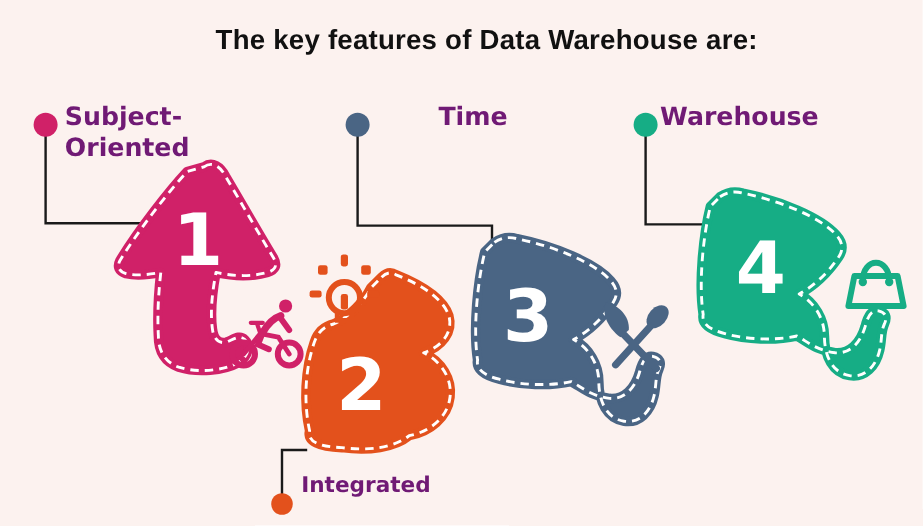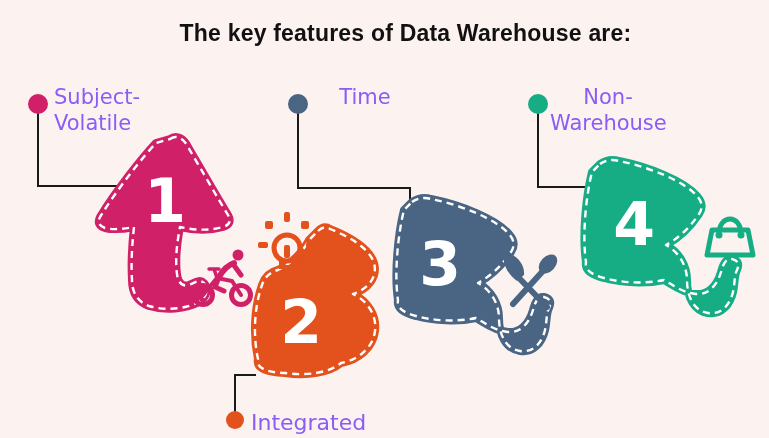--- a/index.html
+++ b/index.html
@@ -8,24 +8,24 @@
     background:#fcf2ef;
     font-family:"DejaVu Sans",sans-serif;
   }
   .title{
     position:absolute;left:42px;right:0;top:20px;text-align:center;
     font-family:"Liberation Sans",sans-serif;font-weight:bold;
     font-size:23px;color:#111111;letter-spacing:.2px;
   }
   .overlay{position:absolute;left:0;top:0;}
   .feature-label{
-    position:absolute;color:#8b5cf6;font-weight:normal;
+    position:absolute;color:#701a75;font-weight:bold;
     font-size:21px;line-height:26px;white-space:nowrap;
   }
-  .feature-label.centered{text-align:center;}
+  .feature-label.centered{text-align:right;}
   .num{
     position:absolute;color:#ffffff;font-weight:bold;font-size:60px;
     line-height:1;transform:translate(-50%,-50%);
   }
   .blob{stroke-width:8;stroke-linejoin:round;}
   .dash{fill:none;stroke:#ffffff;stroke-width:2.4;stroke-dasharray:7 5;stroke-linejoin:round;}
   .conn{fill:none;stroke-width:2;}
 </style>
 </head>
 <body>
@@ -165,29 +165,28 @@
     </g>
   </svg>
 
   <div class="num" style="left:165px;top:201px;">1</div>
   <div class="num" style="left:301px;top:322px;">2</div>
   <div class="num" style="left:440px;top:264px;">3</div>
   <div class="num" style="left:634px;top:224px;">4</div>
 
   <div class="feature-label" style="left:54px;top:84px;">
     <div>Subject-</div>
-    <div>Volatile</div>
+    <div>Oriented</div>
   </div>
 
   <div class="feature-label centered" style="left:307px;top:84px;width:116px;">
     <div>Time</div>
   </div>
 
   <div class="feature-label centered" style="left:550px;top:84px;width:116px;">
-    <div>Non-</div>
     <div>Warehouse</div>
   </div>
 
-  <div class="feature-label" style="left:251px;top:410px;font-size:22px;">
+  <div class="feature-label" style="left:251px;top:392px;font-size:18px;">
     <div>Integrated</div>
   </div>
 
 </div>
 
 </body></html>

